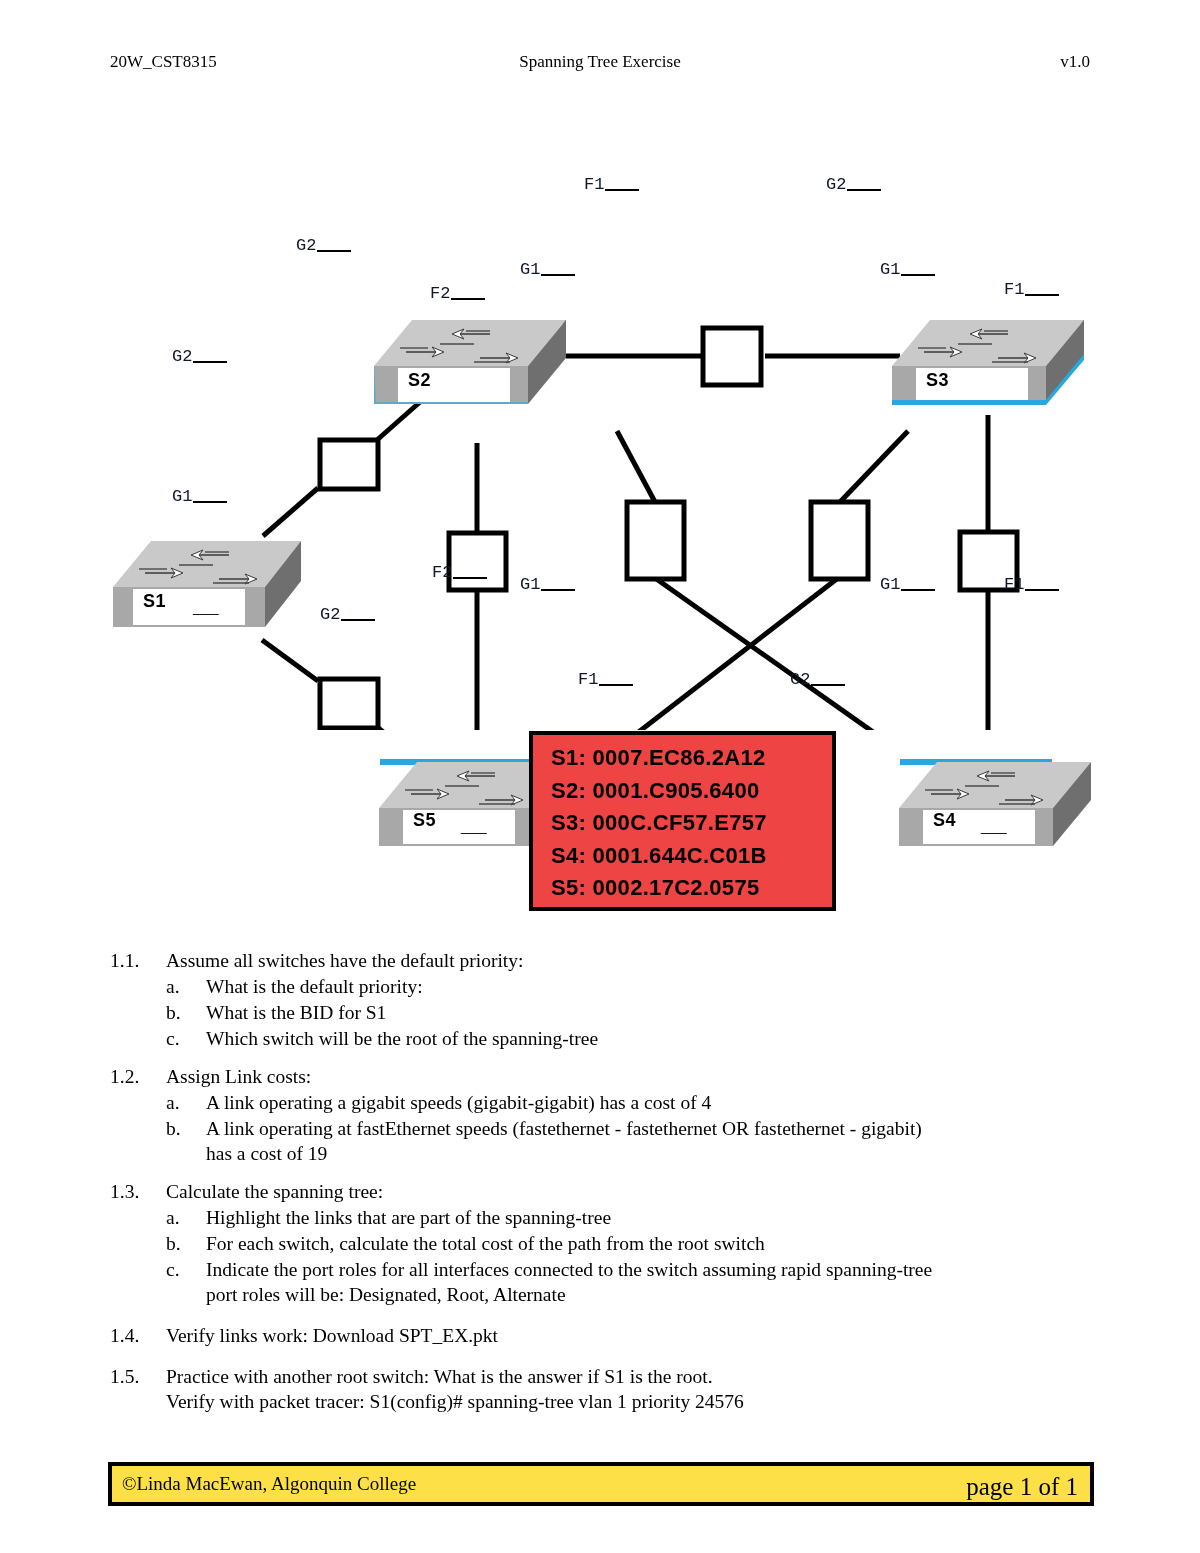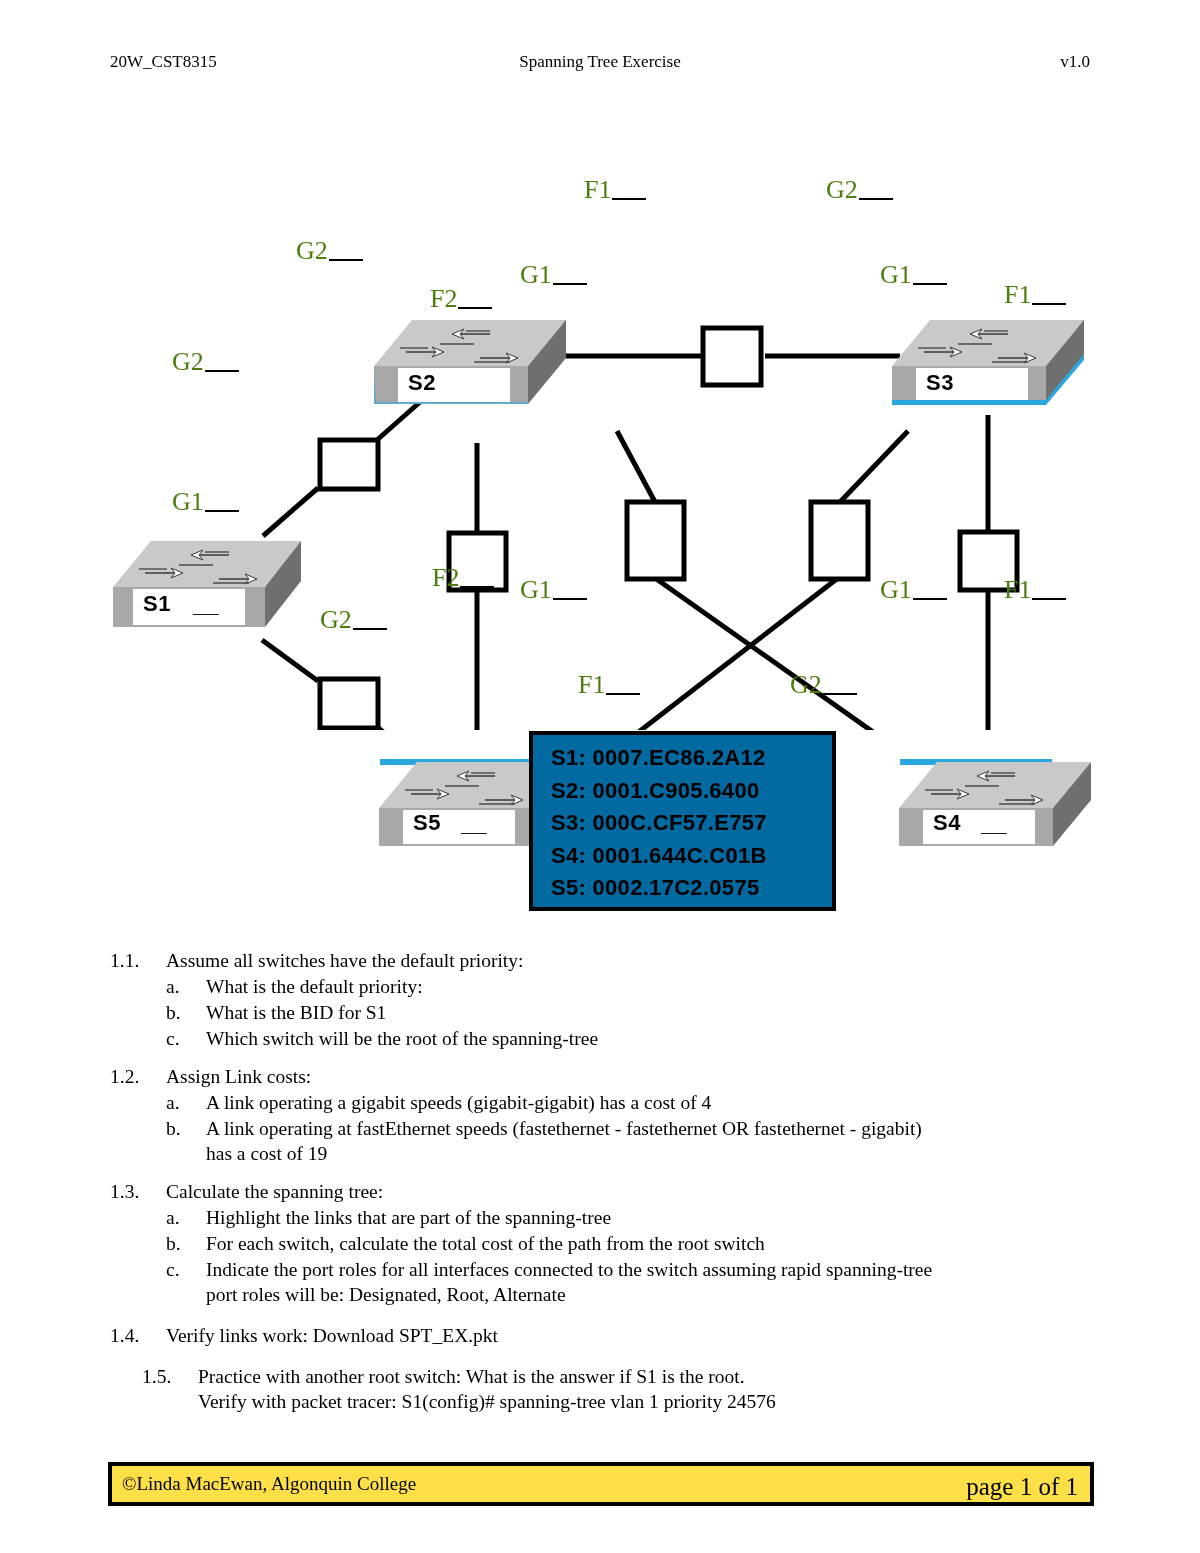--- a/index.html
+++ b/index.html
@@ -17,31 +17,31 @@
   .title{position:absolute;left:110px;top:105px;width:1000px;
          font-family:"Liberation Sans",sans-serif;font-weight:bold;font-size:27px;letter-spacing:-0.2px;}
   .title .num{display:inline-block;width:34px;}
 
   
   .diagram{position:absolute;left:0;top:150px;width:1200px;height:580px;}
   .diagram svg{position:absolute;left:0;top:0;}
 
   .sw{position:absolute;width:200px;height:90px;}
   .sw svg{position:absolute;left:0;top:0;}
-  .sw .nm{position:absolute;font-family:"Liberation Sans",sans-serif;font-weight:bold;font-size:22px;
+  .sw .nm{position:absolute;font-family:"Liberation Sans",sans-serif;font-weight:bold;font-size:18px;
           letter-spacing:0.5px;color:#000;left:38px;top:52px;}
   .sw .blank{position:absolute;left:86px;top:52px;font-family:"Liberation Sans",sans-serif;
              font-weight:bold;font-size:23px;color:#000;}
 
-  .plabel{position:absolute;font-family:Liberation Serif, serif;font-size:26px;color:#4d7c0f;white-space:nowrap;}
+  .plabel{position:absolute;font-family:Liberation Mono, monospace;font-size:17px;color:#0f172a;white-space:nowrap;}
   .plabel .u{display:inline-block;border-bottom:2px solid #000;width:34px;vertical-align:-2px;margin-left:1px;}
 
   
   .mactable{position:absolute;left:529px;top:731px;width:307px;height:180px;
-            border:4px solid #000;background:#0369a1;box-sizing:border-box;}
+            border:4px solid #000;background:#ef4444;box-sizing:border-box;}
   .mactable .row{font-family:"Liberation Sans",sans-serif;font-weight:bold;font-size:22px;
                  letter-spacing:0.3px;margin:0 0 0 18px;line-height:32.5px;}
   .mactable .rows{padding-top:7px;}
 
   
   .qs{position:absolute;left:110px;top:948px;width:1000px;font-size:19.5px;line-height:25px;}
   .q{position:relative;margin-bottom:13px;}
   .q > .qline{position:relative;padding-left:56px;}
   .q > .qline > .lbl{position:absolute;left:0;top:0;width:46px;}
   .sub{position:relative;padding-left:96px;margin-top:1px;}
@@ -297,21 +297,21 @@
       <div class="sub"><span class="lbl">a.</span><span>Highlight the links that are part of the spanning-tree</span></div>
       <div class="sub"><span class="lbl">b.</span><span>For each switch, calculate the total cost of the path from the root switch</span></div>
       <div class="sub"><span class="lbl">c.</span><span>Indicate the port roles for all interfaces connected to the switch assuming rapid spanning-tree</span></div>
       <div class="cont">port roles will be: Designated, Root, Alternate</div>
     </div>
 
     <div class="q" style="margin-top:16px;">
       <div class="qline"><span class="lbl">1.4.</span><span>Verify links work: Download SPT_EX.pkt</span></div>
     </div>
 
-    <div class="q" style="margin-top:16px;margin-left:32px;">
+    <div class="q" style="margin-top:16px;">
       <div class="qline"><span class="lbl">1.5.</span><span>Practice with another root switch: What is the answer if S1 is the root.</span></div>
       <div class="q2line">Verify with packet tracer: S1(config)# spanning-tree vlan 1 priority 24576</div>
     </div>
 
   </div>
 
   <div class="footer">
     <span class="fl">©Linda MacEwan, Algonquin College</span>
     <span class="fr">page 1 of 1</span>
   </div>

